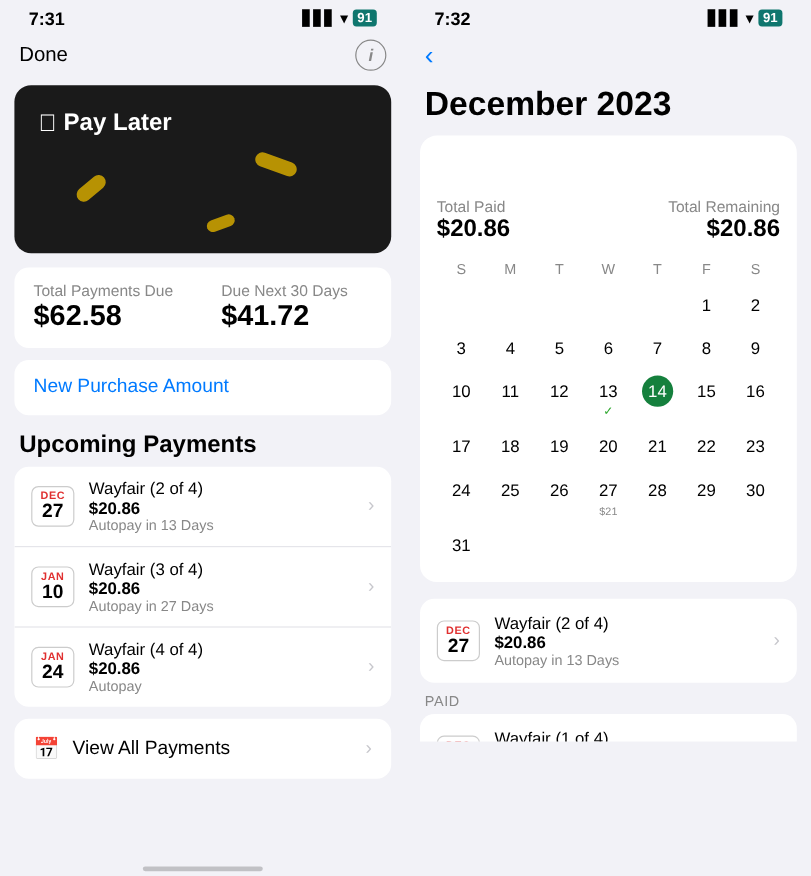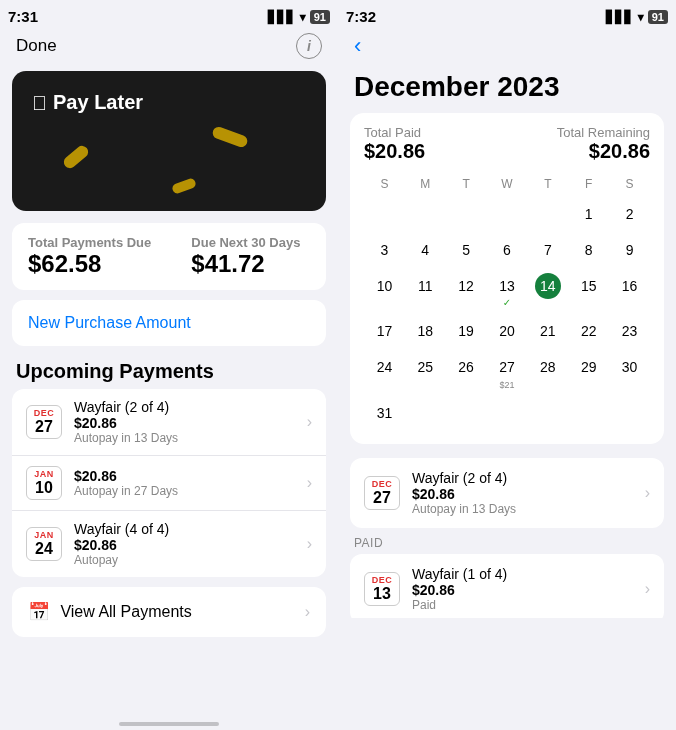--- a/index.html
+++ b/index.html
@@ -29,34 +29,34 @@
       background: #f2f2f7;
       display: flex;
       flex-direction: column;
       overflow: hidden;
     }
 
     
     .status-bar {
       display: flex;
       justify-content: space-between;
-      align-items: center;
-      padding: 8px 8px 4px;
+      align-items: flex-start;
+      padding: 8px 24px 4px;
       font-size: 15px;
       font-weight: 600;
     }
     .status-bar-right {
       display: flex;
       align-items: center;
       gap: 4px;
       font-size: 12px;
     }
     .battery-icon {
       font-size: 11px;
-      background: #404040;
+      background: #0f766e;
       color: white;
       padding: 1px 4px;
       border-radius: 3px;
       font-weight: 700;
     }
 
     
     .nav-bar {
       display: flex;
       justify-content: space-between;
@@ -121,21 +121,20 @@
       background: white;
       margin: 0 12px 10px;
       border-radius: 12px;
       padding: 12px 16px;
       display: flex;
       gap: 40px;
     }
     .totals-label {
       font-size: 13px;
       color: #888;
-      font-weight: bold;
     }
     .totals-value {
       font-size: 24px;
       font-weight: 700;
       color: #000;
     }
 
     
     .new-purchase {
       background: white;
@@ -281,20 +280,21 @@
       padding: 12px 14px;
     }
     .calendar-totals {
       display: flex;
       justify-content: space-between;
       margin-bottom: 12px;
     }
     .cal-total-label {
       font-size: 13px;
       color: #888;
+      margin-top: 40px;
     }
     .cal-total-value {
       font-size: 20px;
       font-weight: 700;
       color: #000;
     }
     .cal-total-right { text-align: right; }
 
     
     .cal-grid {
@@ -439,20 +439,21 @@
       <div class="payment-sub">Autopay in 13 Days</div>
     </div>
     <span class="chevron">›</span>
   </div>
       <div class="payment-item">
     <div class="date-badge">
       <div class="date-badge-month">JAN</div>
       <div class="date-badge-day">10</div>
     </div>
     <div class="payment-info">
+      <div class="payment-name">Wayfair (3 of 4)</div>
       <div class="payment-amount">$20.86</div>
       <div class="payment-sub">Autopay in 27 Days</div>
     </div>
     <span class="chevron">›</span>
   </div>
       <div class="payment-item">
     <div class="date-badge">
       <div class="date-badge-month">JAN</div>
       <div class="date-badge-day">24</div>
     </div>

